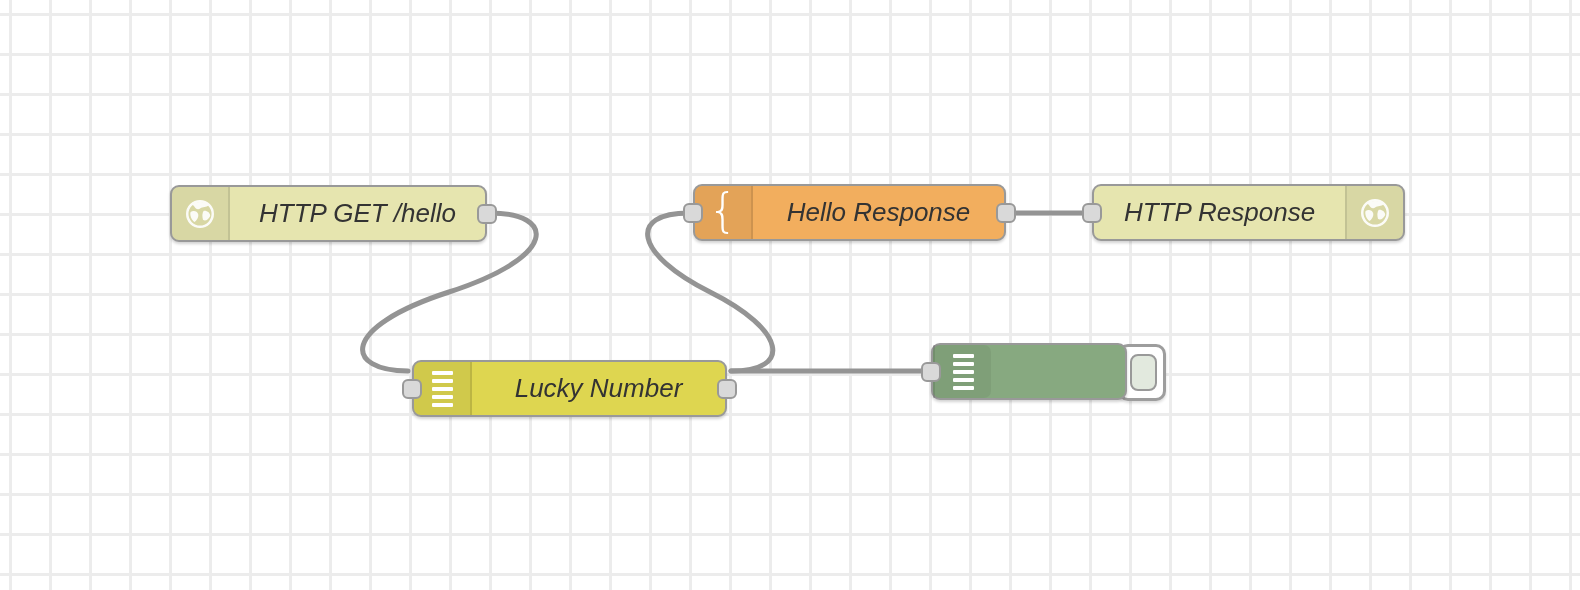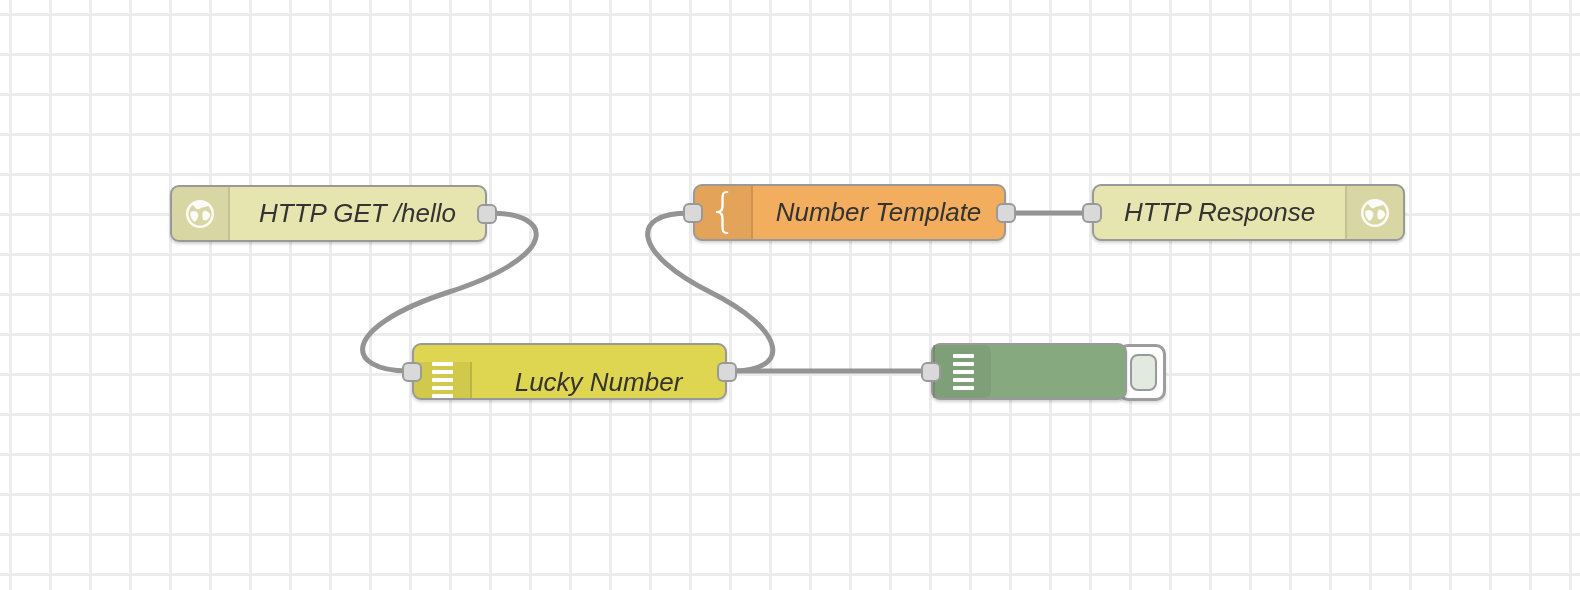--- a/index.html
+++ b/index.html
@@ -23,21 +23,21 @@
 
   .node{
     position:absolute;height:57px;
     border:2px solid #999;border-radius:9px;
     box-sizing:border-box;display:flex;
     box-shadow:0 2px 3px rgba(0,0,0,0.18);
   }
   .n-httpin  {left:170px;top:185px;width:317px;background:#e6e5af;}
   .n-template{left:693px;top:184px;width:313px;background:#f2ae5e;}
   .n-response{left:1092px;top:184px;width:313px;background:#e6e5af;}
-  .n-function{left:412px;top:343px;width:315px;background:#ded650;align-items:flex-end;}
+  .n-function{left:412px;top:360px;width:315px;background:#ded650;}
   .n-debug   {left:931px;top:343px;width:196px;background:#87a980;}
 
   .icon-section{
     width:58px;flex:0 0 58px;
     background:rgba(0,0,0,0.06);
     display:flex;align-items:center;justify-content:center;
     box-sizing:border-box;
   }
   .icon-section.left {border-right:2px solid rgba(0,0,0,0.10);border-radius:7px 0 0 7px;}
   .icon-section.right{border-left:2px solid rgba(0,0,0,0.10);border-radius:0 7px 7px 0;}
@@ -104,21 +104,21 @@
       </svg>
     </div>
     <div class="label">HTTP GET /hello</div>
     <div class="port out"></div>
   </div>
 
   <div class="node n-template">
     <div class="icon-section left">
       <span class="brace">{</span>
     </div>
-    <div class="label">Number Template</div>
+    <div class="label">Hello Response</div>
     <div class="port in"></div>
     <div class="port out"></div>
   </div>
 
   <div class="node n-response">
     <div class="label">HTTP Response</div>
     <div class="icon-section right">
       <svg class="globe" viewBox="0 0 36 36">
         <circle cx="18" cy="18" r="13.5" fill="none" stroke="#fff" stroke-width="2.6"></circle>
         <path fill="#fff" d="M10 8 C13 4.5 23 4 27 8.5 C25 11.5 20.5 10 18.5 12 C15.5 14.2 12.8 12 11.8 9.8 Z"></path>

